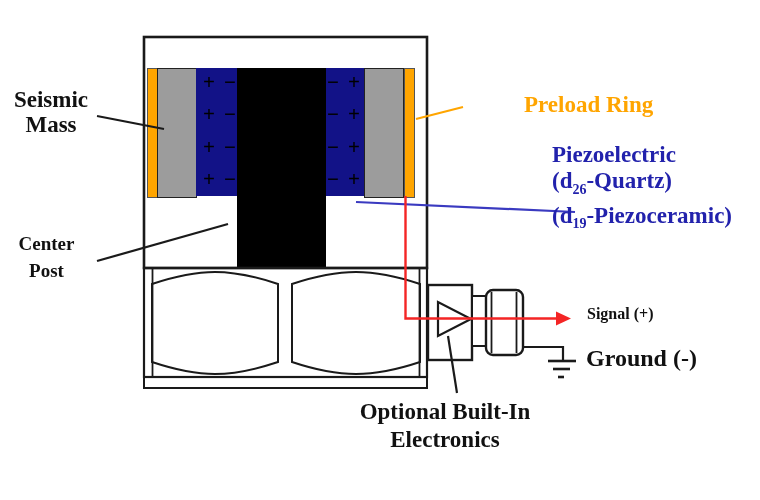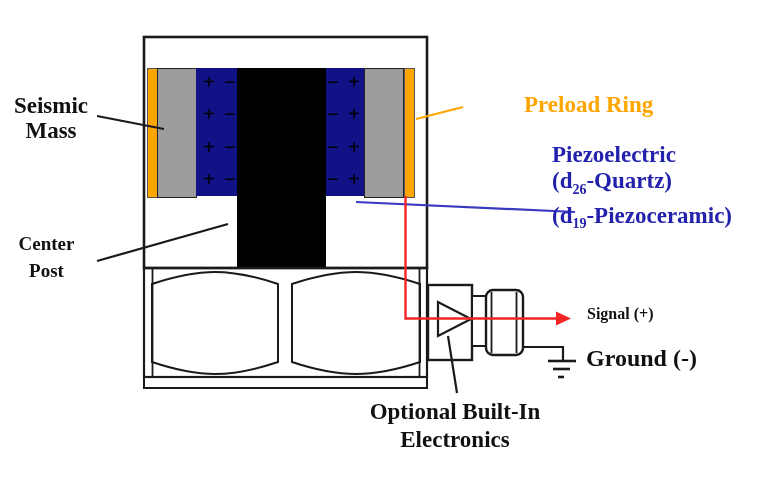--- a/index.html
+++ b/index.html
@@ -27,28 +27,28 @@
   }
   #pm-l-plus{left:198px;}
   #pm-l-minus{left:219px;}
   #pm-r-minus{left:322px;}
   #pm-r-plus{left:343px;}
   
   #linework{position:absolute;left:0;top:0;z-index:4;}
   
   .lbl{position:absolute;z-index:6;}
   .prewrap{white-space:pre-line;text-align:center;}
-  #lbl-seismic{left:5px;top:93px;width:92px;font-size:23px;line-height:25px;}
+  #lbl-seismic{left:5px;top:87px;width:92px;font-size:23px;line-height:25px;}
   #lbl-centerpost{left:4px;top:230px;width:85px;font-size:19px;line-height:27px;}
   #lbl-preload{left:476px;top:92px;font-size:23px;color:#FFA500;white-space:nowrap;margin-left:48px;}
   #lbl-crystal{left:552px;top:142px;width:206px;font-size:23px;line-height:26px;text-align:left;color:#2222AC;}
   #lbl-crystal sub{font-size:14px;margin-top:28px;}
   #lbl-signal{left:587px;top:305px;font-size:16px;white-space:nowrap;}
   #lbl-ground{left:586px;top:345px;font-size:24px;white-space:nowrap;}
-  #lbl-electronics{left:353px;top:398px;width:204px;font-size:23px;line-height:28px;}
+  #lbl-electronics{left:343px;top:398px;width:204px;font-size:23px;line-height:28px;}
 </style>
 </head>
 <body>
 
 <div id="stage">
 
   <div class="fill orange-strip" id="orange-l"></div>
   <div class="fill gray-block" id="gray-l"></div>
   <div class="fill crystal" id="crystal-l"></div>
   <div id="center-post"></div>

